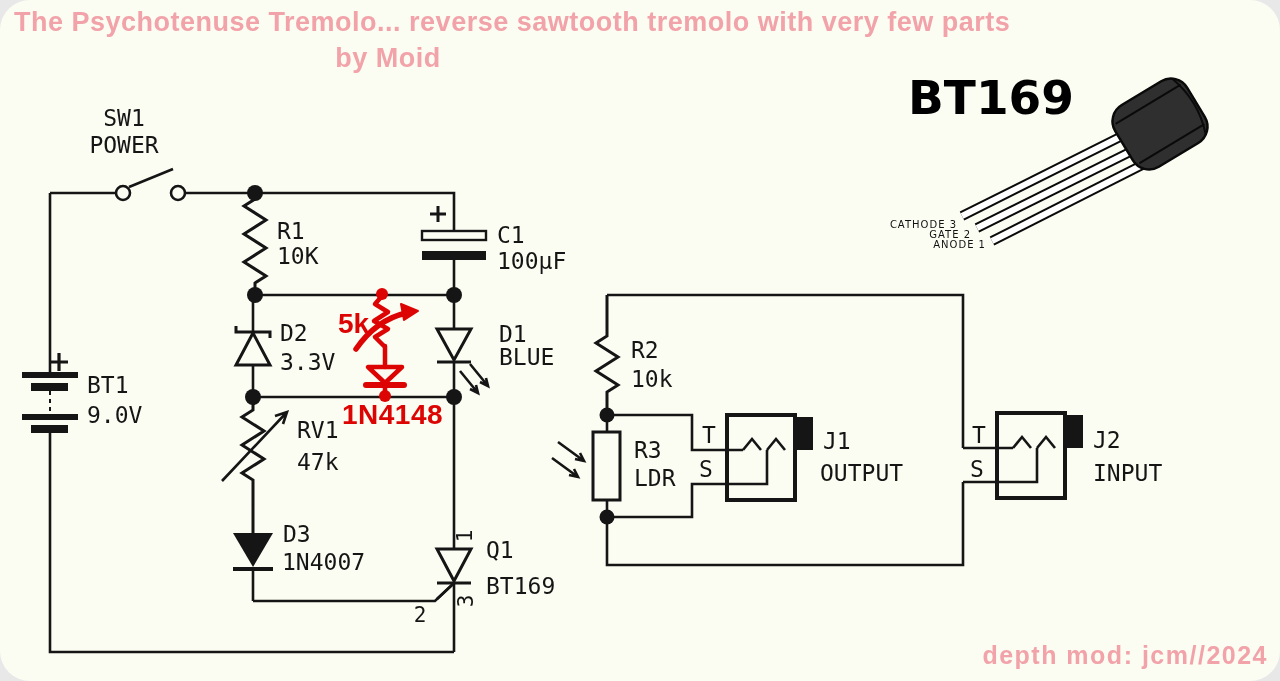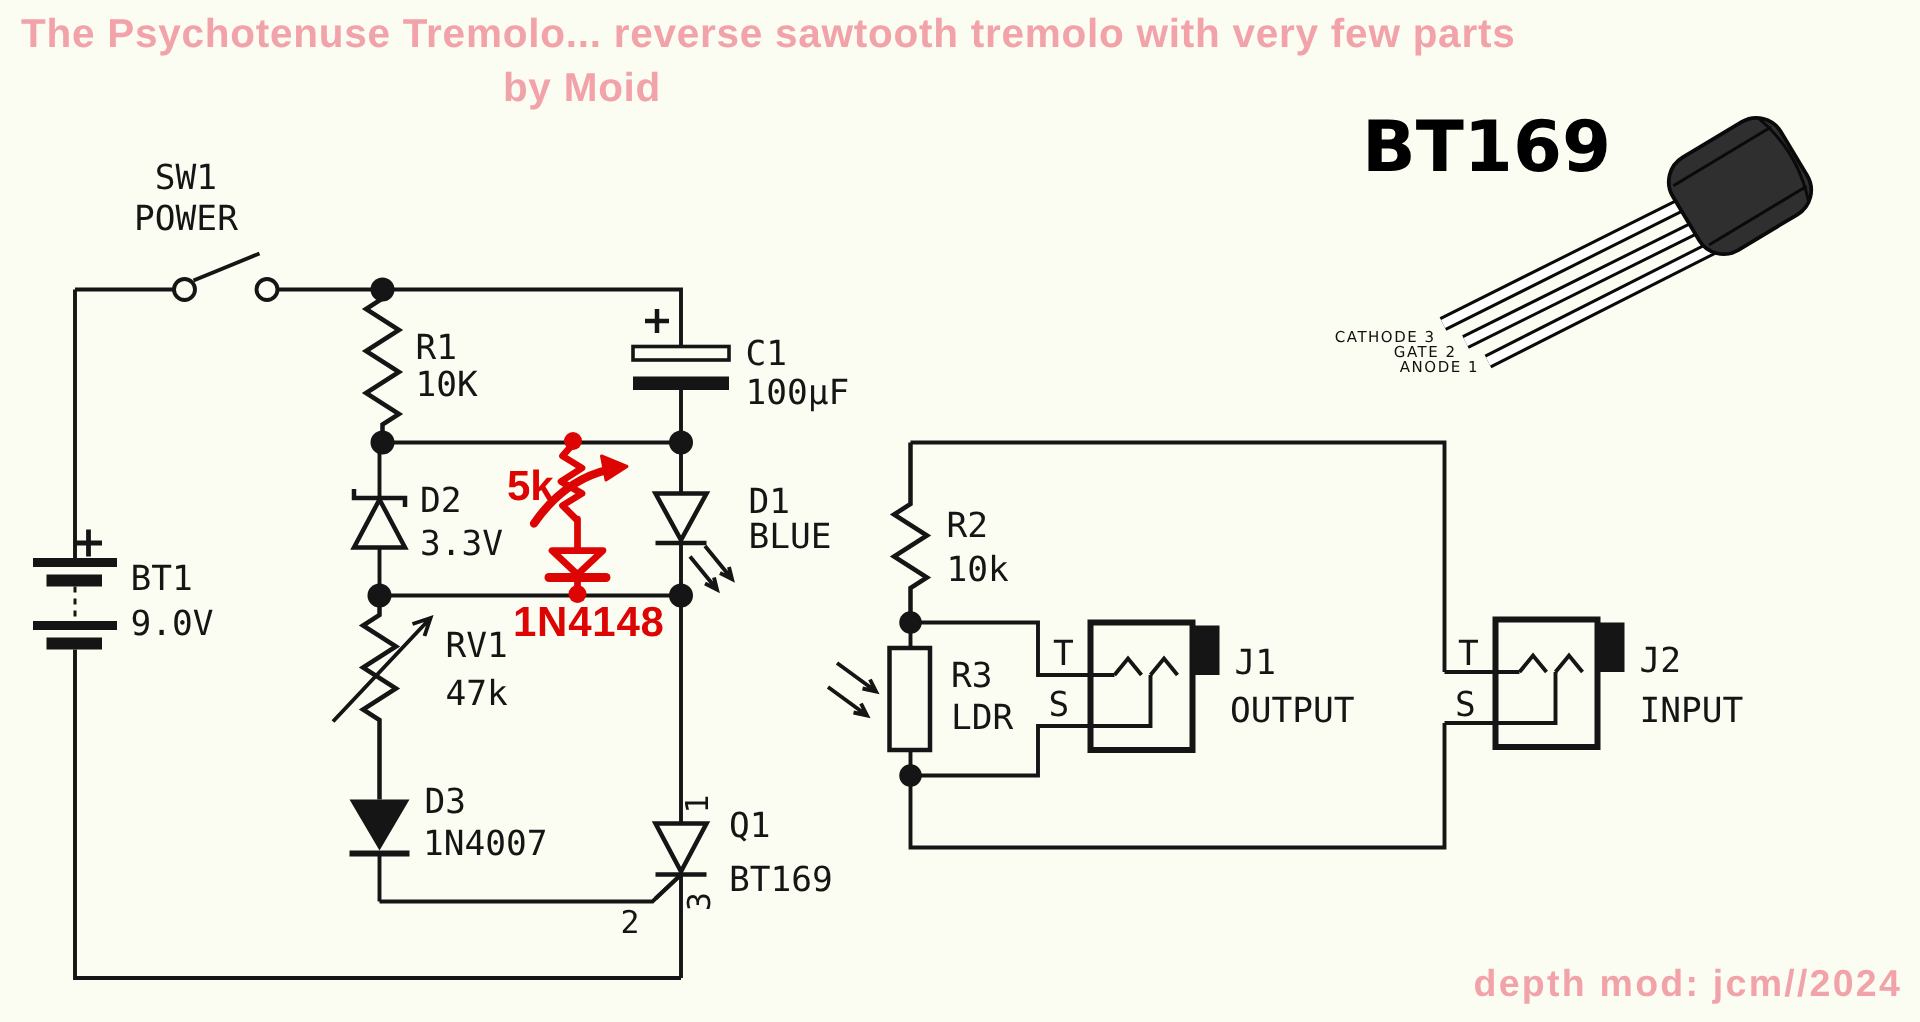--- a/index.html
+++ b/index.html
@@ -2,20 +2,21 @@
 <html><head>
 <meta charset="utf-8">
 <style>
   html,body{margin:0;padding:0;background:#e8e8e8;}
   .canvas{
     position:relative;
     width:1280px;height:681px;
     background:#fbfdf2;
     overflow:hidden;
     font-family:"DejaVu Sans Mono", monospace;
+    border-radius:30px;
   }
   svg{position:absolute;left:0;top:0;}
   text{user-select:none;}
   .mono{font-family:"DejaVu Sans Mono", monospace; fill:#151515; font-size:23px;}
   .mono-sm{font-family:"DejaVu Sans Mono", monospace; fill:#151515; font-size:21px;}
   .title{font-family:"Liberation Sans", sans-serif; font-weight:bold; font-size:27px; letter-spacing:0.5px;}
   .credit{font-family:"Liberation Sans", sans-serif; font-weight:bold; font-size:25px; letter-spacing:1.5px;}
   .redtxt{font-family:"Liberation Sans", sans-serif; font-weight:bold; fill:#dd0404;}
   .bigpart{font-family:"DejaVu Sans", sans-serif; font-weight:600; font-size:47px; fill:#000;}
   .pinlbl{font-family:"DejaVu Sans", sans-serif; font-size:10px; fill:#111; letter-spacing:1px;}

